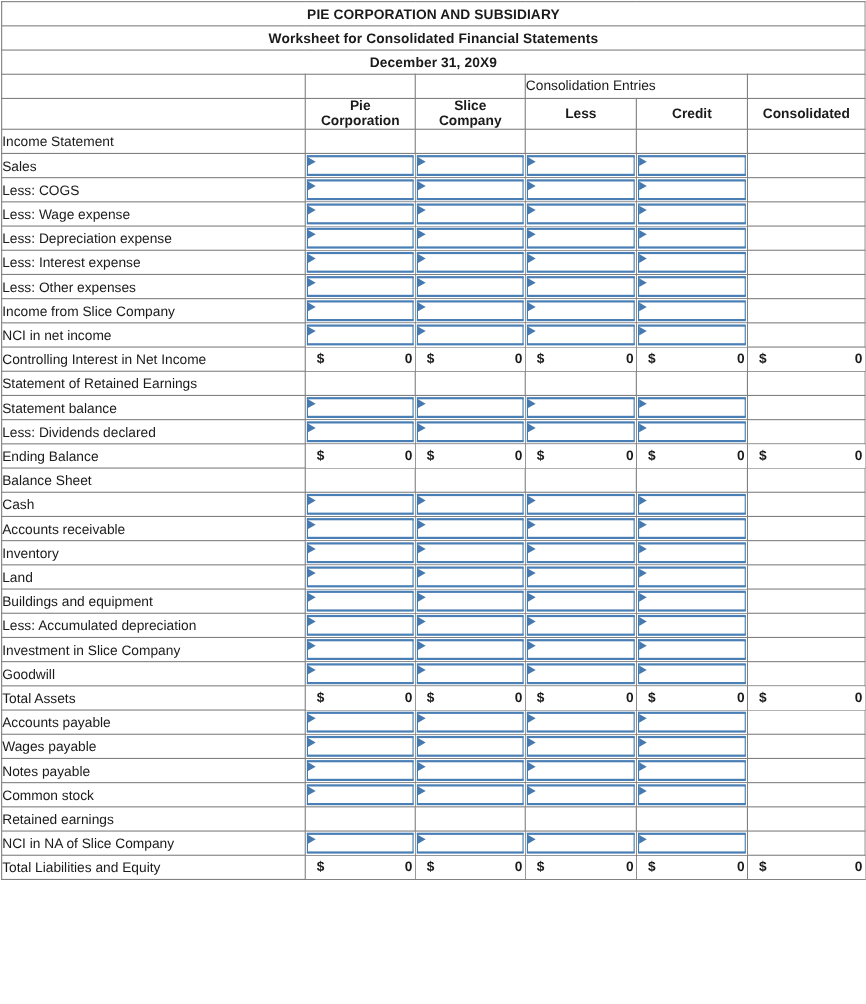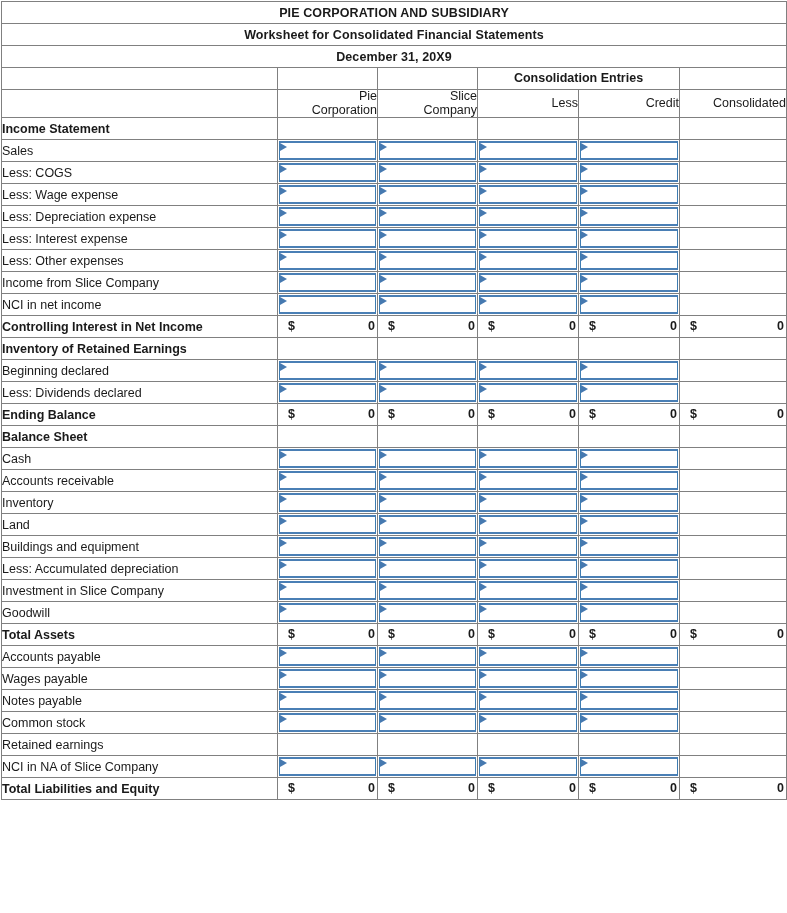--- a/index.html
+++ b/index.html
@@ -44,46 +44,45 @@
     background: #76ABE0;
     text-align: center;
     font-weight: bold;
     font-size: 12.5px;
     color: #131313;
     height: 24px;
     letter-spacing: 0.1px;
   }
   td.hdr {
     background: #76ABE0;
-    text-align: center;
-    font-weight: bold;
+    font-weight: normal;
     font-size: 12px;
     color: #131313;
     line-height: 13px;
     height: 24px;
   }
   td.hdr-tall {
     background: #76ABE0;
-    text-align: right;
-    font-weight: normal;
+    text-align: center;
+    font-weight: bold;
     font-size: 12px;
     color: #131313;
     line-height: 13.5px;
     height: 32px;
     padding: 1px 0;
   }
   td.hdr-blank { background: #76ABE0; }
 
   
   td.rowlabel {
     text-align: left;
     padding-left: 7px;
     white-space: nowrap;
   }
-  td.rowlabel.bold { font-weight: bold; }
+  td.rowlabel.bold { font-weight: normal; }
 
   
   td.blank { background: #ffffff; }
 
   
   td.input {
     padding: 0;
     position: relative;
   }
   .inputbox {
@@ -388,29 +387,29 @@
         <td class="total bold tb-bottom">
           <span class="dollar">$</span>
           <span class="amt">0</span>
         </td>
         <td class="total bold tb-bottom">
           <span class="dollar">$</span>
           <span class="amt">0</span>
         </td>
       </tr>
       <tr>
-        <td class="rowlabel bold">Inventory of Retained Earnings</td>
-        <td class="blank"></td>
-        <td class="blank"></td>
-        <td class="blank"></td>
-        <td class="blank"></td>
-        <td class="blank"></td>
-      </tr>
-      <tr>
-        <td class="rowlabel">Beginning declared</td>
+        <td class="rowlabel bold">Statement of Retained Earnings</td>
+        <td class="blank"></td>
+        <td class="blank"></td>
+        <td class="blank"></td>
+        <td class="blank"></td>
+        <td class="blank"></td>
+      </tr>
+      <tr>
+        <td class="rowlabel">Statement balance</td>
         <td class="input">
           <div class="inputbox">
             <span class="flag"></span>
           </div>
         </td>
         <td class="input">
           <div class="inputbox">
             <span class="flag"></span>
           </div>
         </td>

